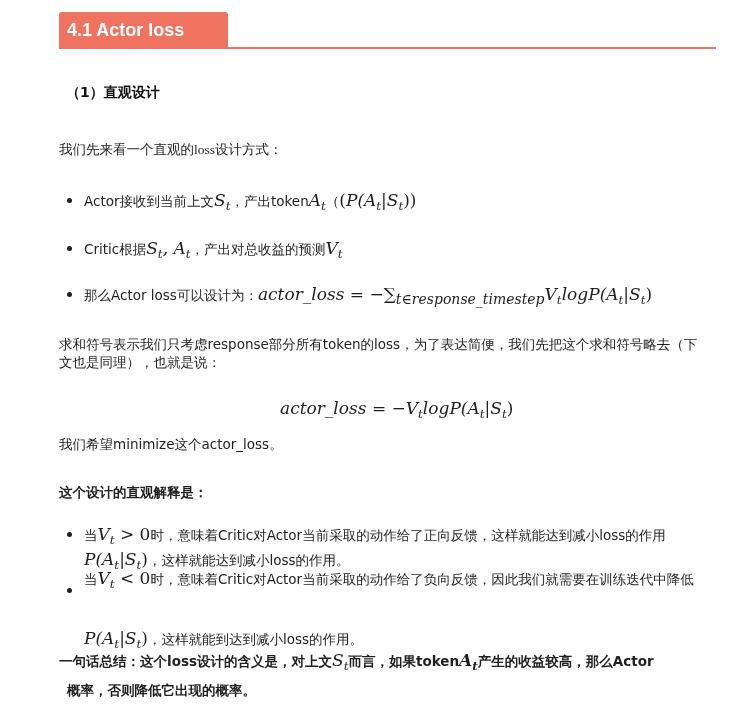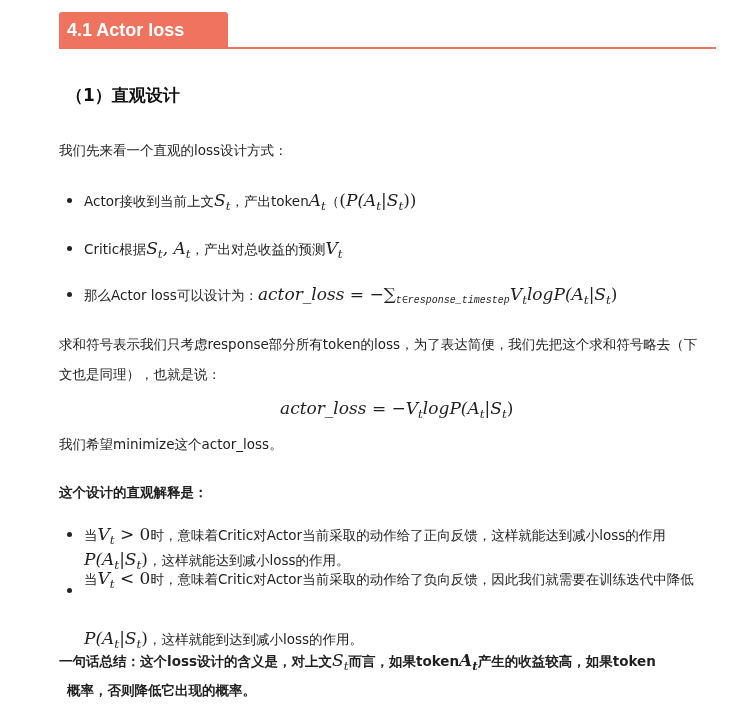--- a/index.html
+++ b/index.html
@@ -11,21 +11,21 @@
     .abs { position: absolute; }
     .h2-box {
       left: 59px; top: 12px; height: 36px; width: 169px;
       background: #f0735f; color: #fff; font-weight: bold;
       font-family: "Liberation Sans", sans-serif; font-size: 18px;
       line-height: 36px; padding-left: 8px; box-sizing: border-box;
       border-radius: 3px 3px 0 0;
     }
     .h2-line { left: 59px; top: 47px; width: 657px; height: 2px; background: #f0735f; }
     .h3 {
-      left: 66px; top: 84px; font-size: 17px; font-weight: bold; color: #111;
+      left: 66px; top: 84px; font-size: 14px; font-weight: bold; color: #111;
       font-family: "DejaVu Sans", sans-serif; white-space: nowrap;
     }
     .p { font-size: 13.5px; white-space: nowrap; line-height: 20px; }
     .bullet-dot {
       width: 5px; height: 5px; border-radius: 50%; background: #222;
     }
     .math { font-family: "DejaVu Serif", "Liberation Serif", serif; font-style: italic; }
     .math .up { font-style: normal; }
     .math sub { font-size: 0.7em; vertical-align: -0.3em; line-height: 0; }
     .bold { font-weight: bold; }
@@ -34,39 +34,39 @@
 </head>
 <body>
 
 <div class="abs h2-box">
   <span>4.1 Actor loss</span>
 </div>
 <div class="abs h2-line"></div>
 
 <div class="abs h3">（1）直观设计</div>
 
-<div class="abs p" style="left:59px; top:140px;">我们先来看一个直观的loss设计方式：</div>
+<div class="abs p" style="left:59px; top:140px;font-family:Liberation Serif, serif;">我们先来看一个直观的loss设计方式：</div>
 
 <div class="abs bullet-dot" style="left:67px; top:198px;"></div>
 <div class="abs p" style="left:84px; top:190px;">
   <span>Actor接收到当前上文</span><span class="math mathbig"><span>S</span><sub>t</sub></span><span>，产出token</span><span class="math mathbig"><span>A</span><sub>t</sub></span><span>（</span><span class="math mathbig"><span class="up">(</span><span>P(A</span><sub>t</sub><span>|S</span><sub>t</sub><span class="up">))</span></span>
 </div>
 
 <div class="abs bullet-dot" style="left:67px; top:246px;"></div>
 <div class="abs p" style="left:84px; top:238px;">
   <span>Critic根据</span><span class="math mathbig"><span>S</span><sub>t</sub></span><span class="math mathbig up">, </span><span class="math mathbig"><span>A</span><sub>t</sub></span><span>，产出对总收益的预测</span><span class="math mathbig"><span>V</span><sub>t</sub></span>
 </div>
 
 <div class="abs bullet-dot" style="left:67px; top:292px;"></div>
 <div class="abs p" style="left:84px; top:284px;">
-  <span>那么Actor loss可以设计为：</span><span class="math mathbig"><span>actor_loss</span><span class="up"> = −</span><span class="up">∑</span><sub style="font-size:10px;font-family:Liberation Mono, monospace;">t∈response_timestep</sub><span>V</span><sub>t</sub><span>logP(A</span><sub>t</sub><span>|S</span><sub>t</sub><span class="up">)</span></span>
+  <span>那么Actor loss可以设计为：</span><span class="math mathbig"><span>actor_loss</span><span class="up"> = −</span><span class="up">∑</span><sub style="font-size:14px;">t∈response_timestep</sub><span>V</span><sub>t</sub><span>logP(A</span><sub>t</sub><span>|S</span><sub>t</sub><span class="up">)</span></span>
 </div>
 
 <div class="abs p" style="left:59px; top:334px;">求和符号表示我们只考虑response部分所有token的loss，为了表达简便，我们先把这个求和符号略去（下</div>
-<div class="abs p" style="left:59px; top:364px;text-align:center;">文也是同理），也就是说：</div>
+<div class="abs p" style="left:59px; top:352px;text-align:center;">文也是同理），也就是说：</div>
 
 <div class="abs math mathbig" style="left:280px; top:398px; white-space:nowrap;">
   <span>actor_loss</span><span class="up"> = −</span><span>V</span><sub>t</sub><span>logP(A</span><sub>t</sub><span>|S</span><sub>t</sub><span class="up">)</span>
 </div>
 
 <div class="abs p" style="left:59px; top:434px;">我们希望minimize这个actor_loss。</div>
 
 <div class="abs p bold" style="left:59px; top:482px;">这个设计的直观解释是：</div>
 
 <div class="abs bullet-dot" style="left:67px; top:532px;"></div>
@@ -79,15 +79,15 @@
 
 <div class="abs bullet-dot" style="left:67px; top:588px;"></div>
 <div class="abs p" style="left:84px; top:568px;">
   <span>当</span><span class="math mathbig"><span>V</span><sub>t</sub><span class="up"> &lt; 0</span></span><span>时，意味着Critic对Actor当前采取的动作给了负向反馈，因此我们就需要在训练迭代中降低</span>
 </div>
 <div class="abs p" style="left:84px; top:628px;">
   <span class="math mathbig"><span>P(A</span><sub>t</sub><span>|S</span><sub>t</sub><span class="up">)</span></span><span>，这样就能到达到减小loss的作用。</span>
 </div>
 
 <div class="abs p bold" style="left:59px; top:650px;">
-  <span>一句话总结：这个loss设计的含义是，对上文</span><span class="math mathbig" style="font-weight:normal;margin-top:26px;"><span>S</span><sub>t</sub></span><span>而言，如果token</span><span class="math mathbig" style="font-weight:bold;"><span>A</span><sub>t</sub></span><span>产生的收益较高，如果token</span>
+  <span>一句话总结：这个loss设计的含义是，对上文</span><span class="math mathbig" style="font-weight:normal;margin-top:26px;"><span>S</span><sub>t</sub></span><span>而言，如果token</span><span class="math mathbig" style="font-weight:bold;"><span>A</span><sub>t</sub></span><span>产生的收益较高，那么Actor</span>
 </div>
 <div class="abs p bold" style="left:59px; top:680px;margin-left:8px;">概率，否则降低它出现的概率。</div>
 
 </body></html>

